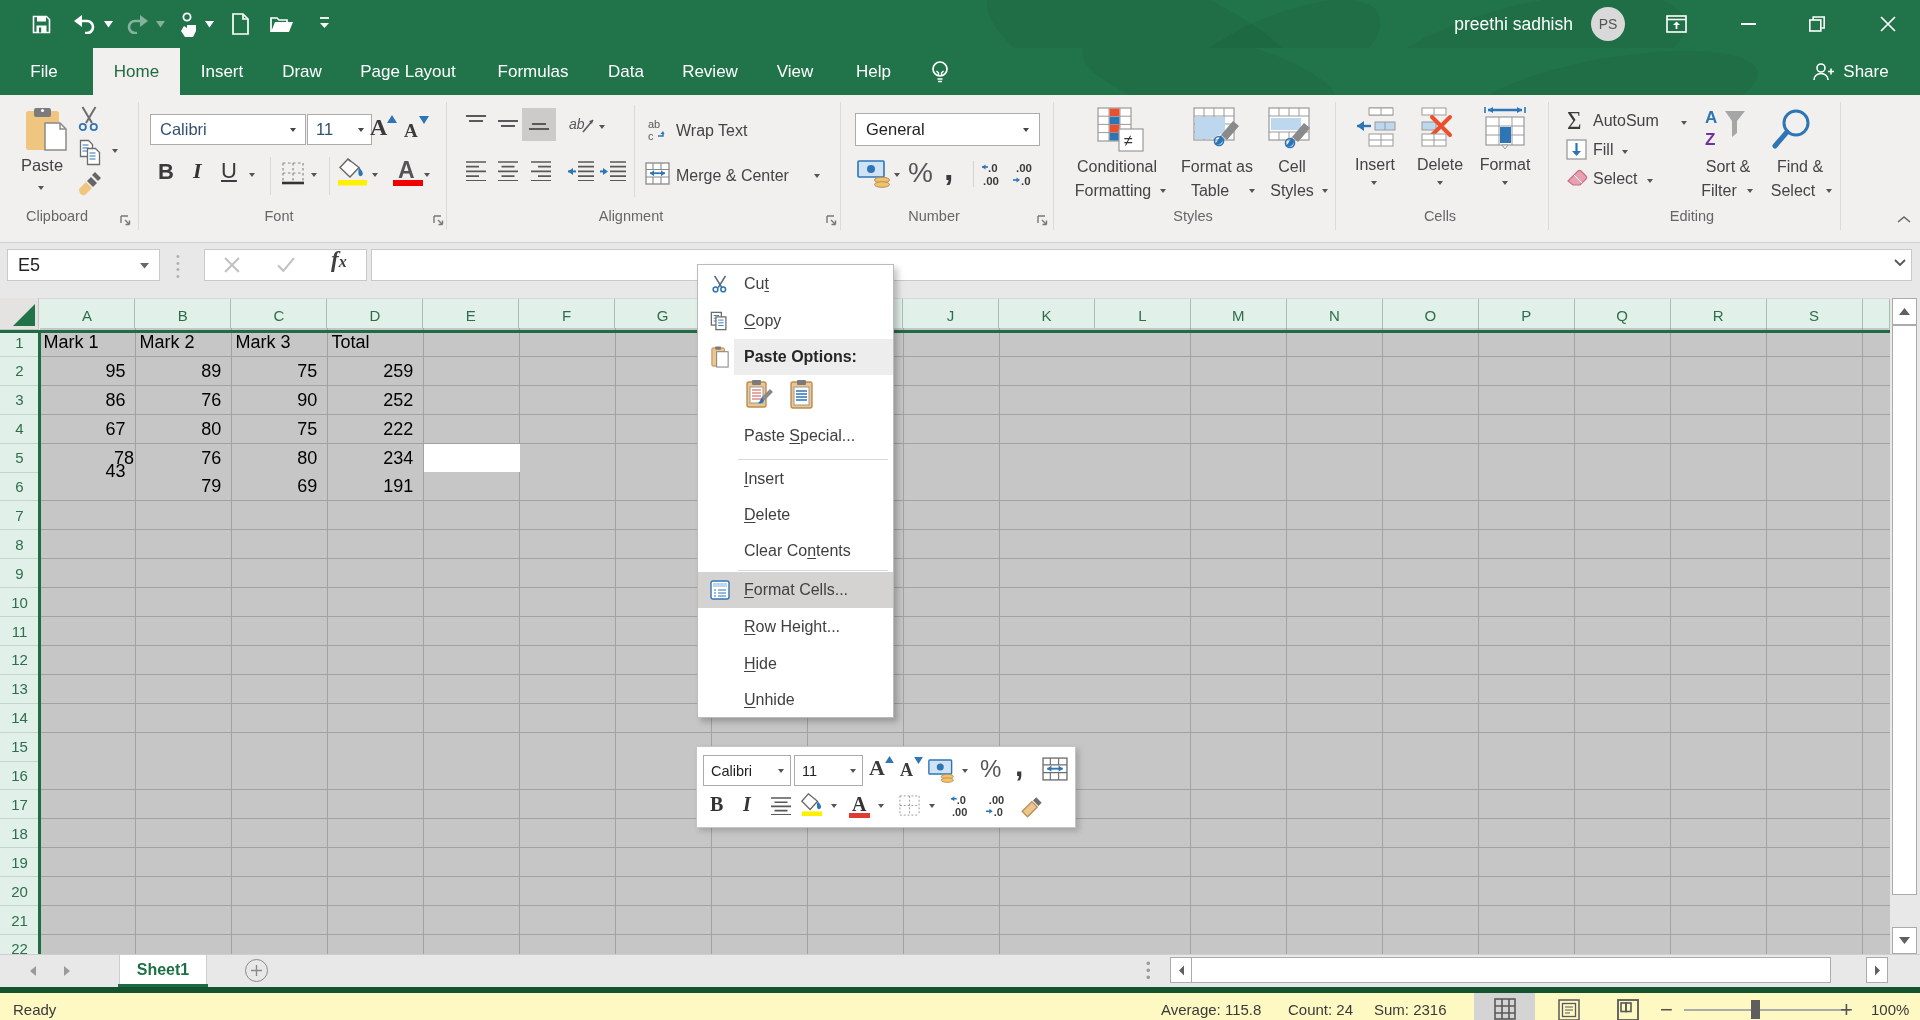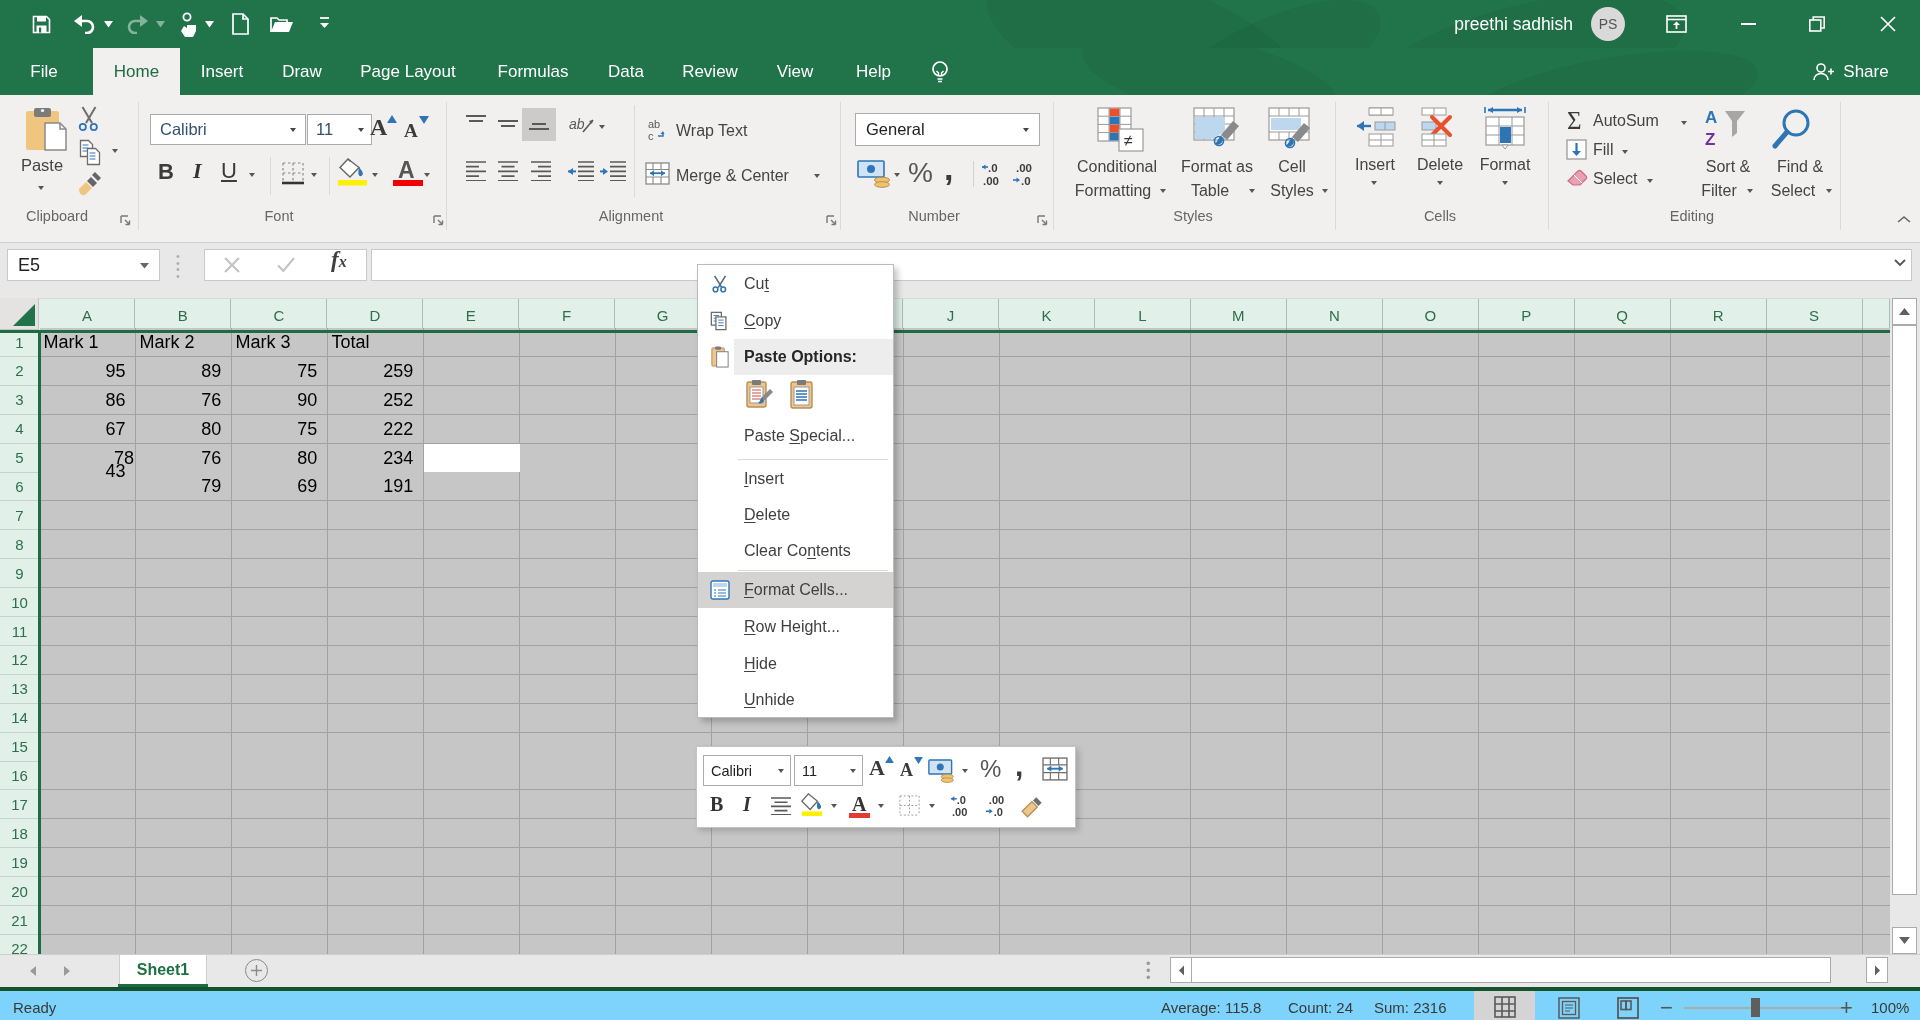--- a/index.html
+++ b/index.html
@@ -57,21 +57,21 @@
 .mi .mico{position:absolute;left:10px;top:50%;transform:translateY(-50%);width:24px;height:24px;display:flex;align-items:center;justify-content:center}
 .msep{position:absolute;left:40px;width:150px;height:1px;background:#D9D9D9}
 u.k{text-decoration:underline;text-underline-offset:2px}
 
 #minibar{position:absolute;top:746px;left:696px;width:380px;height:82px;background:#fff;border:1px solid #C5C5C5;box-shadow:3px 3px 6px rgba(0,0,0,0.18)}
 
 #sheettabs{top:954px;left:0;width:1920px;height:33px;background:#E9E8E8;border-top:1px solid #CECECE}
 #sheet1tab{position:absolute;top:0;left:119px;width:88px;height:30px;background:#fff;border-left:1px solid #CECECE;border-right:1px solid #CECECE;display:flex;align-items:center;justify-content:center;color:#1E7145;font-weight:bold;font-size:16px}
 #sheet1line{position:absolute;top:29px;left:118px;width:90px;height:3px;background:#1E6C43}
 
-#statusbar{top:987px;left:0;width:1920px;height:33px;background:#7dd3fc;border-top:4px solid #14532d;font-size:15px;color:#3a3a3a}
+#statusbar{top:987px;left:0;width:1920px;height:33px;background:#fef9c3;border-top:6px solid #14532d;font-size:15px;color:#3a3a3a}
 .sbit{position:absolute;top:0;height:33px;display:flex;align-items:center}
 </style>
 </head>
 <body>
 <div id="root">
 
 <div id="titlebar" class="abs">
   <div class="tb-blob" style="left:980px;top:-20px;width:330px;height:130px;transform:rotate(18deg)"></div>
   <div class="tb-blob" style="left:1360px;top:5px;width:330px;height:110px;transform:rotate(-14deg)"></div>
   <div class="tb-blob" style="left:1150px;top:20px;width:240px;height:90px;transform:rotate(-25deg)"></div>

